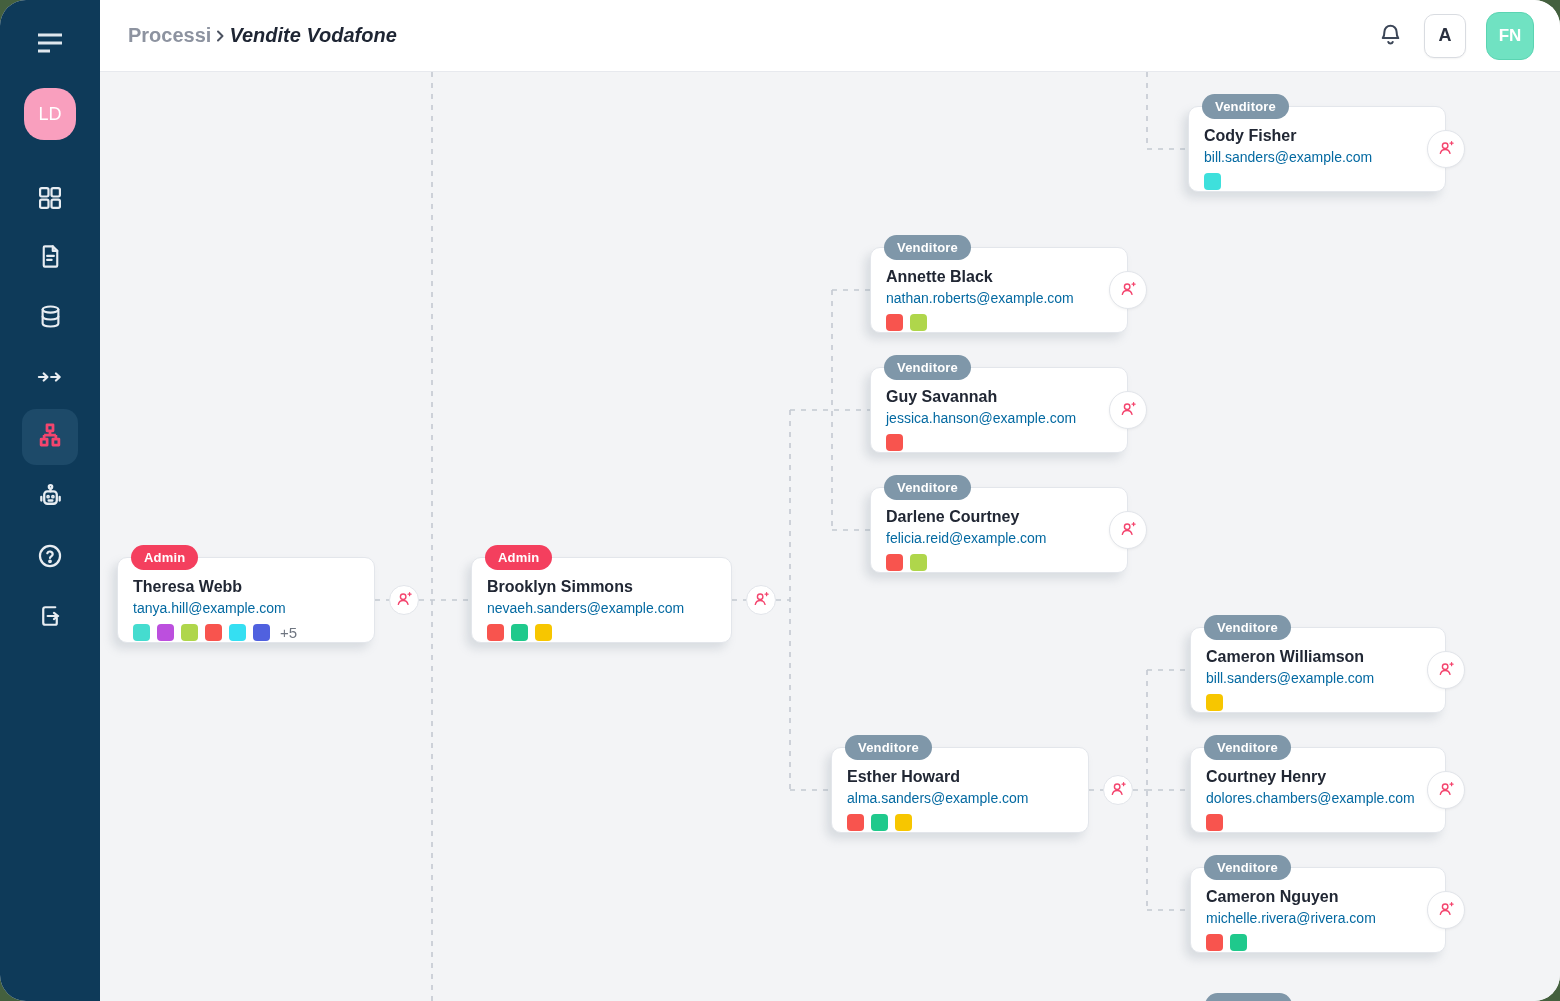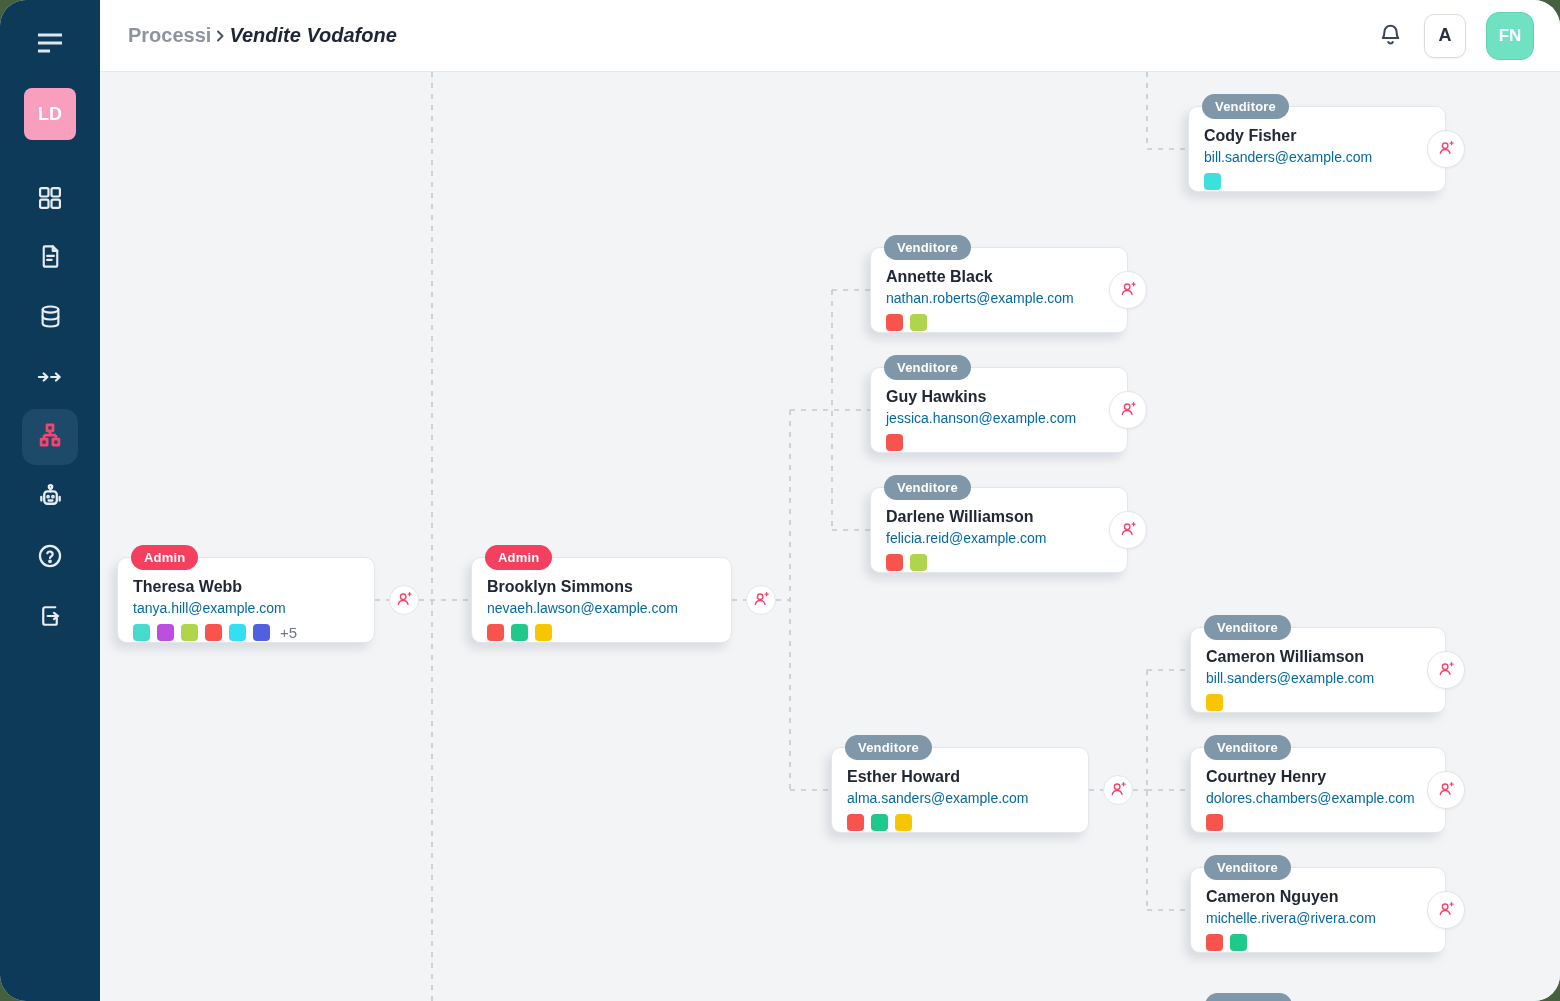--- a/index.html
+++ b/index.html
@@ -3,22 +3,22 @@
 <meta charset="utf-8">
 <style>
   * { margin:0; padding:0; box-sizing:border-box; }
   body { font-family:"Liberation Sans","DejaVu Sans",sans-serif; }
   .page { width:1560px; height:1001px; background:#44603E; position:relative; overflow:hidden; }
   .app  { position:absolute; inset:0; border-radius:26px; overflow:hidden; display:flex; background:#F3F4F6; }
 
   
   .sidebar { width:100px; flex:none; background:#0E3A59; position:relative; }
   .hamburger { position:absolute; left:30px; top:26px; width:40px; height:36px; background:none; border:none; cursor:pointer; }
-  .avatar-ld { position:absolute; left:24px; top:88px; width:52px; height:52px; border-radius:8px;
-               background:#F99FBE; color:#fff; font-weight:700; font-size:18px;
+  .avatar-ld { position:absolute; left:24px; top:88px; width:52px; height:52px; border-radius:20px;
+               background:#F99FBE; color:#fff; font-weight:400; font-size:18px;
                display:flex; align-items:center; justify-content:center; border:none; cursor:pointer; }
   .side-item { position:absolute; left:22px; width:56px; height:56px; display:flex; align-items:center; justify-content:center;
                background:none; border:none; border-radius:14px; cursor:pointer; }
   .side-item.active { background:#1D4A69; }
 
   
   .main { flex:1; display:flex; flex-direction:column; min-width:0; }
   header { height:72px; flex:none; background:#fff; border-bottom:1px solid #E7E9EE;
            display:flex; align-items:center; justify-content:space-between; padding:0 26px 0 28px; }
   .breadcrumb { display:flex; align-items:center; gap:2px; font-size:20px; }
@@ -196,21 +196,21 @@
             <button class="plus inline" style="left: 304px; top: 528px;">
               <span><svg width="20" height="20" viewBox="0 0 24 24" fill="none" stroke="#F4456E" stroke-width="1.7" stroke-linecap="round">
                   <circle cx="11" cy="9.2" r="3.3"></circle>
                   <path d="M5.2 18.4c.7-3 3-4.7 5.8-4.7s5.1 1.7 5.8 4.7"></path>
                   <path d="M16.9 6.2h3.6M18.7 4.4V8" stroke-width="1.5"></path>
                 </svg></span>
             </button>
             <div class="card" style="left: 371px; top: 485px; width: 261px;">
     <span class="badge" style="background: rgb(244, 63, 94);">Admin</span>
     <div class="name">Brooklyn Simmons</div>
-    <div class="email">nevaeh.lawson@example.com</div>
+    <div class="email">nevaeh.sanders@example.com</div>
     <div class="chips">
                 <span class="chip" style="background: rgb(248, 84, 78);"></span>
                 <span class="chip" style="background: rgb(31, 201, 140);"></span>
                 <span class="chip" style="background: rgb(247, 198, 0);"></span>
               </div>
   </div>
             <button class="plus inline" style="left: 661px; top: 528px;">
               <span><svg width="20" height="20" viewBox="0 0 24 24" fill="none" stroke="#F4456E" stroke-width="1.7" stroke-linecap="round">
                   <circle cx="11" cy="9.2" r="3.3"></circle>
                   <path d="M5.2 18.4c.7-3 3-4.7 5.8-4.7s5.1 1.7 5.8 4.7"></path>
@@ -243,36 +243,36 @@
   <button class="plus edge">
                 <span><svg width="20" height="20" viewBox="0 0 24 24" fill="none" stroke="#F4456E" stroke-width="1.7" stroke-linecap="round">
                     <circle cx="11" cy="9.2" r="3.3"></circle>
                     <path d="M5.2 18.4c.7-3 3-4.7 5.8-4.7s5.1 1.7 5.8 4.7"></path>
                     <path d="M16.9 6.2h3.6M18.7 4.4V8" stroke-width="1.5"></path>
                   </svg></span>
               </button>
             </div>
             <div class="card" style="left: 770px; top: 295px; width: 258px;">
     <span class="badge" style="background: rgb(127, 151, 169);">Venditore</span>
-    <div class="name">Guy Hawkins</div>
+    <div class="name">Guy Savannah</div>
     <div class="email">jessica.hanson@example.com</div>
     <div class="chips">
                 <span class="chip" style="background: rgb(248, 84, 78);"></span>
               </div>
   <button class="plus edge">
                 <span><svg width="20" height="20" viewBox="0 0 24 24" fill="none" stroke="#F4456E" stroke-width="1.7" stroke-linecap="round">
                     <circle cx="11" cy="9.2" r="3.3"></circle>
                     <path d="M5.2 18.4c.7-3 3-4.7 5.8-4.7s5.1 1.7 5.8 4.7"></path>
                     <path d="M16.9 6.2h3.6M18.7 4.4V8" stroke-width="1.5"></path>
                   </svg></span>
               </button>
             </div>
             <div class="card" style="left: 770px; top: 415px; width: 258px;">
     <span class="badge" style="background: rgb(127, 151, 169);">Venditore</span>
-    <div class="name">Darlene Williamson</div>
+    <div class="name">Darlene Courtney</div>
     <div class="email">felicia.reid@example.com</div>
     <div class="chips">
                 <span class="chip" style="background: rgb(248, 84, 78);"></span>
                 <span class="chip" style="background: rgb(175, 214, 75);"></span>
               </div>
   <button class="plus edge">
                 <span><svg width="20" height="20" viewBox="0 0 24 24" fill="none" stroke="#F4456E" stroke-width="1.7" stroke-linecap="round">
                     <circle cx="11" cy="9.2" r="3.3"></circle>
                     <path d="M5.2 18.4c.7-3 3-4.7 5.8-4.7s5.1 1.7 5.8 4.7"></path>
                     <path d="M16.9 6.2h3.6M18.7 4.4V8" stroke-width="1.5"></path>

